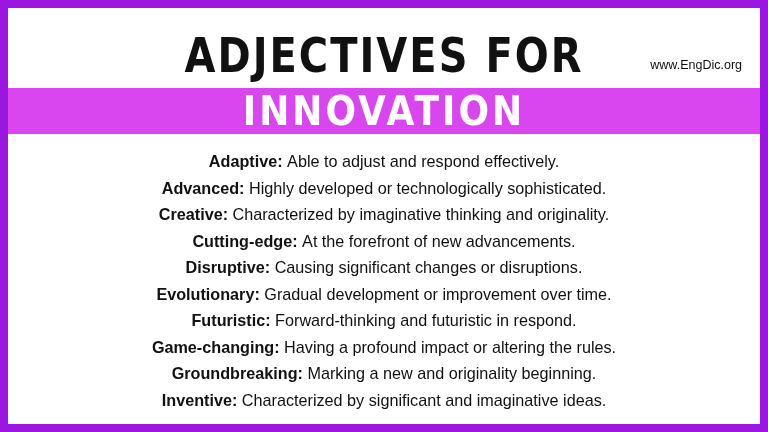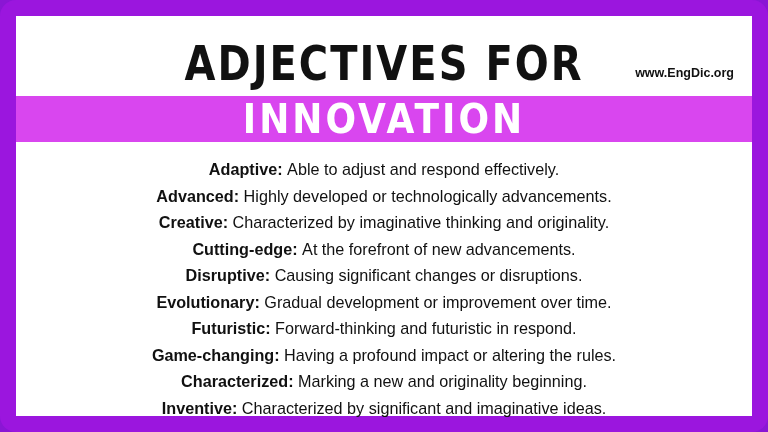--- a/index.html
+++ b/index.html
@@ -12,22 +12,21 @@
     background: #8a16d4;
     font-family: "Liberation Sans", sans-serif;
     overflow: hidden;
   }
   .poster {
     position: relative;
     width: 768px;
     height: 432px;
     box-sizing: border-box;
     background: #9b16de;
-    padding: 16px;
-    border-radius: 16px;
+    padding: 8px;
   }
   .inner {
     position: relative;
     width: 100%;
     height: 100%;
     background: #ffffff;
     box-sizing: border-box;
     display: flex;
     flex-direction: column;
   }
@@ -52,21 +51,21 @@
     transform: scaleY(1.22);
     transform-origin: center top;
   }
   .site-url {
     position: absolute;
     right: 18px;
     top: 50px;
     font-family: "Liberation Sans", sans-serif;
     font-size: 12.5px;
     color: #111111;
-    font-weight: bold;
+    font-weight: normal;
   }
   .band {
     flex: none;
     height: 46px;
     background: #d946ef;
     display: flex;
     align-items: center;
     justify-content: center;
     margin-top: 2px;
   }
@@ -119,21 +118,21 @@
       <div class="band-text">Innovation</div>
     </div>
 
     <div class="list">
 
       <div class="row">
         <span class="term">Adaptive</span><span class="term">: </span><span class="def">Able to adjust and respond effectively.</span>
       </div>
 
       <div class="row">
-        <span class="term">Advanced</span><span class="term">: </span><span class="def">Highly developed or technologically advancements.</span>
+        <span class="term">Advanced</span><span class="term">: </span><span class="def">Highly developed or technologically sophisticated.</span>
       </div>
 
       <div class="row">
         <span class="term">Creative</span><span class="term">: </span><span class="def">Characterized by imaginative thinking and originality.</span>
       </div>
 
       <div class="row">
         <span class="term">Cutting-edge</span><span class="term">: </span><span class="def">At the forefront of new advancements.</span>
       </div>
 
@@ -147,21 +146,21 @@
 
       <div class="row">
         <span class="term">Futuristic</span><span class="term">: </span><span class="def">Forward-thinking and futuristic in respond.</span>
       </div>
 
       <div class="row">
         <span class="term">Game-changing</span><span class="term">: </span><span class="def">Having a profound impact or altering the rules.</span>
       </div>
 
       <div class="row">
-        <span class="term">Characterized</span><span class="term">: </span><span class="def">Marking a new and originality beginning.</span>
+        <span class="term">Groundbreaking</span><span class="term">: </span><span class="def">Marking a new and originality beginning.</span>
       </div>
 
       <div class="row">
         <span class="term">Inventive</span><span class="term">: </span><span class="def">Characterized by significant and imaginative ideas.</span>
       </div>
 
     </div>
   </div>
 </div>
 

